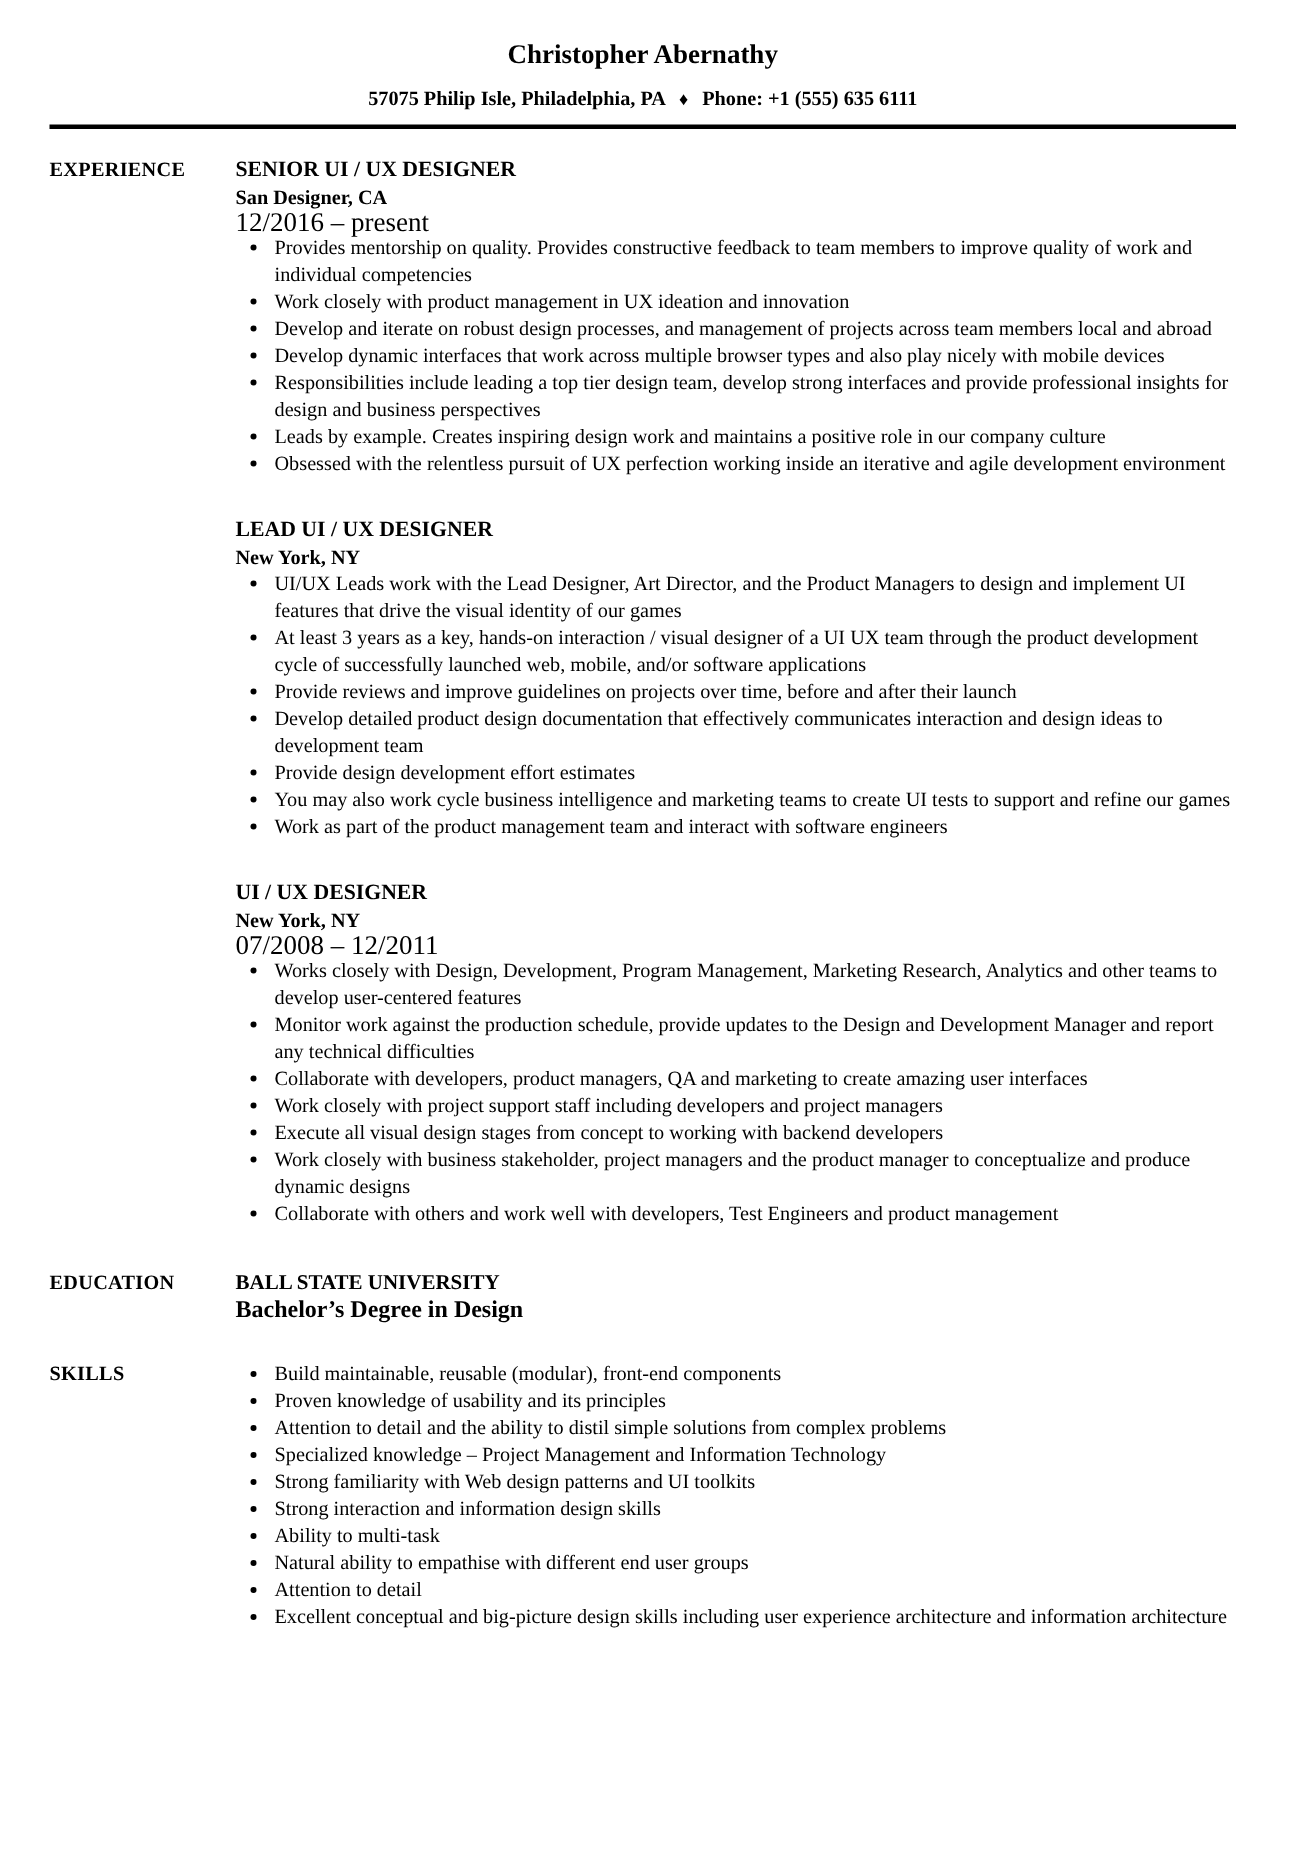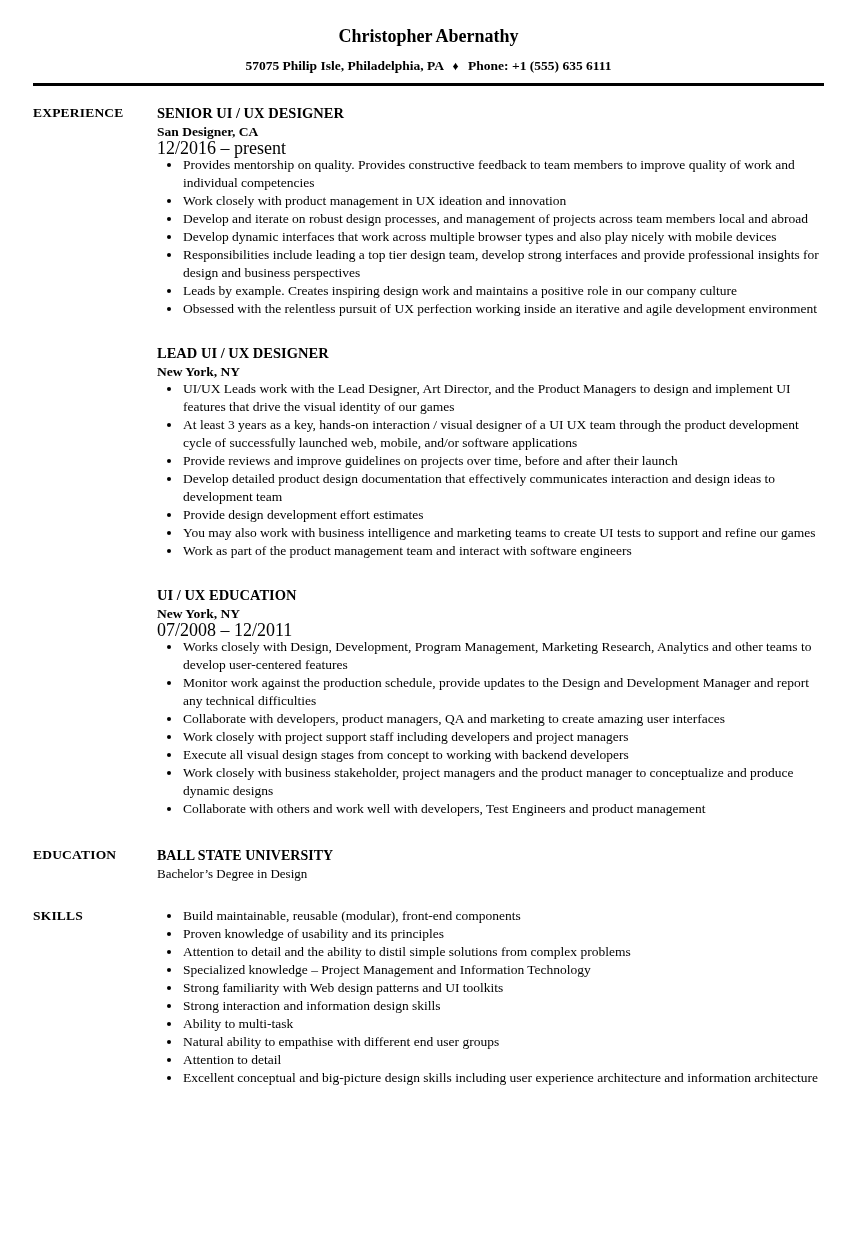--- a/index.html
+++ b/index.html
@@ -85,22 +85,22 @@
     padding-left: 1px;
   }
   
   .edu-school {
     margin: 0;
     font-size: 14px;
     font-weight: bold;
     line-height: 19px;
   }
   .edu-degree {
-    font-size: 13px;
-    font-weight: normal;
+    font-size: 16px;
+    font-weight: bold;
     line-height: 18px;
   }
 </style>
 </head>
 <body>
 
 <div class="page">
 
   <header class="header">
     <h1 class="name">Christopher Abernathy</h1>
@@ -133,27 +133,27 @@
 
       <article class="job">
         <h2 class="job-title">LEAD UI / UX DESIGNER</h2>
         <div class="job-location">New York, NY</div>
         <ul class="bullets">
           <li>UI/UX Leads work with the Lead Designer, Art Director, and the Product Managers to design and implement UI features that drive the visual identity of our games</li>
           <li>At least 3 years as a key, hands-on interaction / visual designer of a UI UX team through the product development cycle of successfully launched web, mobile, and/or software applications</li>
           <li>Provide reviews and improve guidelines on projects over time, before and after their launch</li>
           <li>Develop detailed product design documentation that effectively communicates interaction and design ideas to development team</li>
           <li>Provide design development effort estimates</li>
-          <li>You may also work with business intelligence and marketing teams to create UI tests to support and refine our games</li>
+          <li>You may also work cycle business intelligence and marketing teams to create UI tests to support and refine our games</li>
           <li>Work as part of the product management team and interact with software engineers</li>
         </ul>
       </article>
 
       <article class="job">
-        <h2 class="job-title">UI / UX EDUCATION</h2>
+        <h2 class="job-title">UI / UX DESIGNER</h2>
         <div class="job-location">New York, NY</div>
         <div class="job-dates">07/2008 – 12/2011</div>
         <ul class="bullets">
           <li>Works closely with Design, Development, Program Management, Marketing Research, Analytics and other teams to develop user-centered features</li>
           <li>Monitor work against the production schedule, provide updates to the Design and Development Manager and report any technical difficulties</li>
           <li>Collaborate with developers, product managers, QA and marketing to create amazing user interfaces</li>
           <li>Work closely with project support staff including developers and project managers</li>
           <li>Execute all visual design stages from concept to working with backend developers</li>
           <li>Work closely with business stakeholder, project managers and the product manager to conceptualize and produce dynamic designs</li>
           <li>Collaborate with others and work well with developers, Test Engineers and product management</li>

